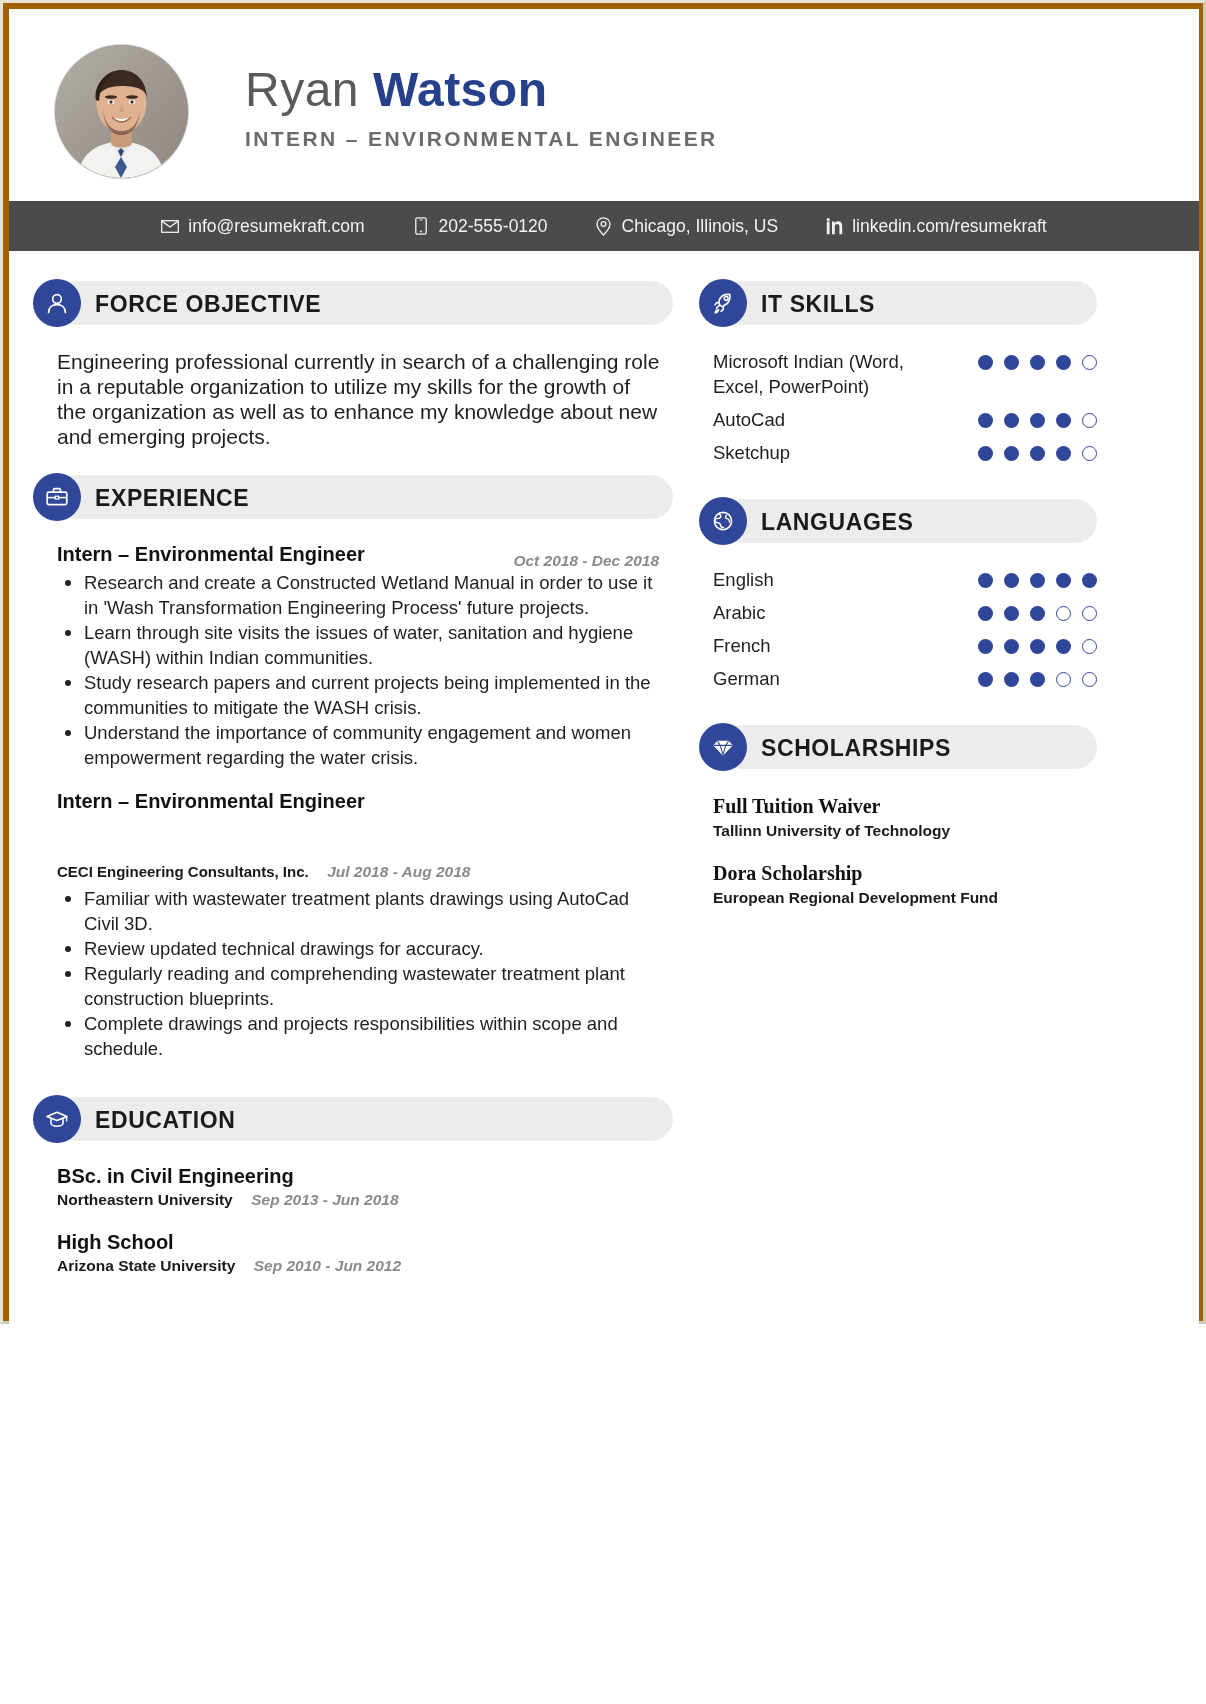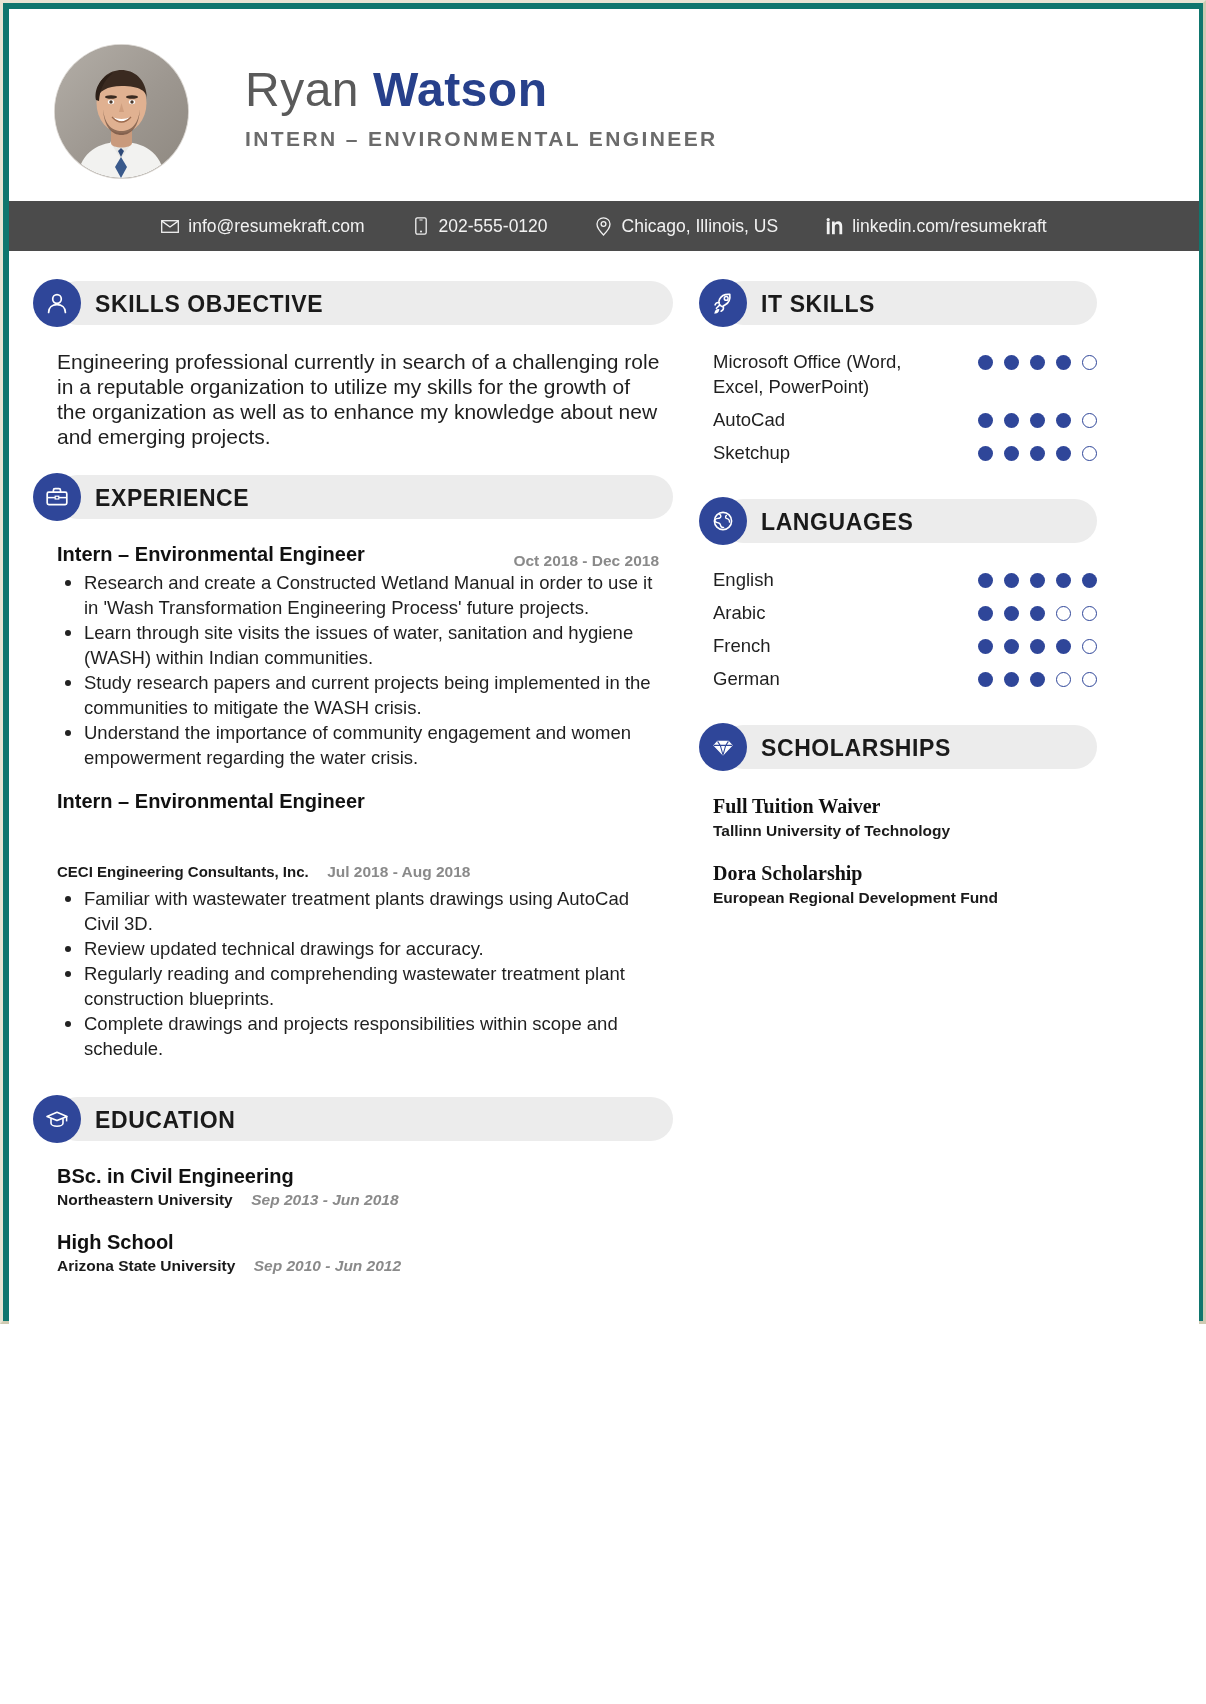--- a/index.html
+++ b/index.html
@@ -12,21 +12,21 @@
     width: 1206px;
     height: 1704px;
     position: relative;
     overflow: hidden;
   }
   .page {
     position: absolute;
     left: 0; top: 0;
     width: 1206px;
     height: 1324px;
-    background: #0f766e;
+    background: #a16207;
     border: 3px solid #e8e4d4;
     border-right-color: #cfcab2;
     border-bottom-color: #cfcab2;
   }
   .inner {
     position: absolute;
     left: 6px; top: 6px;
     width: 1190px;
     height: 1688px;
     background: #ffffff;
@@ -172,20 +172,21 @@
   }
   .exp-meta.wrapline { display: block; position: relative; }
   .exp-org {
     font-size: 15px;
     font-weight: 700;
     color: #1a1a1a;
     line-height: 21px;
   }
   .exp-date {
     font-size: 15.5px;
+    font-style: italic;
     font-weight: 700;
     color: #8a8a8a;
     white-space: nowrap;
   }
   .exp-meta.wrapline .exp-date {
     position: absolute;
     right: 8px;
     bottom: 0;
   }
   .exp-meta.inline .exp-org { display: inline; }
@@ -393,21 +394,21 @@
     <div class="col-left">
 
       <div class="sec">
         <div class="pill"></div>
         <div class="circ">
           <svg width="26" height="26" viewBox="0 0 26 26">
                 <circle cx="13" cy="9" r="4.3" fill="none" stroke="#fff" stroke-width="1.7"></circle>
                 <path d="M4.6 22.5 C4.6 17.2 8.4 14.6 13 14.6 C17.6 14.6 21.4 17.2 21.4 22.5" fill="none" stroke="#fff" stroke-width="1.7" stroke-linecap="round"></path>
               </svg>
         </div>
-        <div class="stitle">SKILLS OBJECTIVE</div>
+        <div class="stitle">FORCE OBJECTIVE</div>
       </div>
       <div class="objective">Engineering professional currently in search of a challenging role in a reputable organization to utilize my skills for the growth of the organization as well as to enhance my knowledge about new and emerging projects.</div>
 
       <div class="gap-32"></div>
 
       <div class="sec">
         <div class="pill"></div>
         <div class="circ">
           <svg width="26" height="26" viewBox="0 0 26 26">
                 <rect x="3.2" y="8.2" width="19.6" height="12.4" rx="1.6" fill="none" stroke="#fff" stroke-width="1.7"></rect>
@@ -493,21 +494,21 @@
                 <circle cx="16.2" cy="8.4" r="1.9" fill="none" stroke="#fff" stroke-width="1.5"></circle>
                 <path d="M9.6 15.1 L6.4 18.3 M8.4 19.8 C6.6 20 5.6 21 5.3 22.8 C7.1 22.5 8.1 21.5 8.4 19.8 Z" fill="none" stroke="#fff" stroke-width="1.6" stroke-linecap="round"></path>
                 <path d="M9.2 12.6 C7.2 12.2 5.7 13 5 14.9 M13.4 17 C13.8 19 13 20.5 11.1 21.2" fill="none" stroke="#fff" stroke-width="1.5" stroke-linecap="round"></path>
               </svg>
         </div>
         <div class="stitle">IT SKILLS</div>
       </div>
 
       <div class="rate-list">
         <div class="rate-row">
-          <div class="rate-label">Microsoft Office (Word, Excel, PowerPoint)</div>
+          <div class="rate-label">Microsoft Indian (Word, Excel, PowerPoint)</div>
           <div class="dots">
             <span class="dot"></span>
             <span class="dot"></span>
             <span class="dot"></span>
             <span class="dot"></span>
             <span class="dot empty"></span>
           </div>
         </div>
         <div class="rate-row">
           <div class="rate-label">AutoCad</div>

